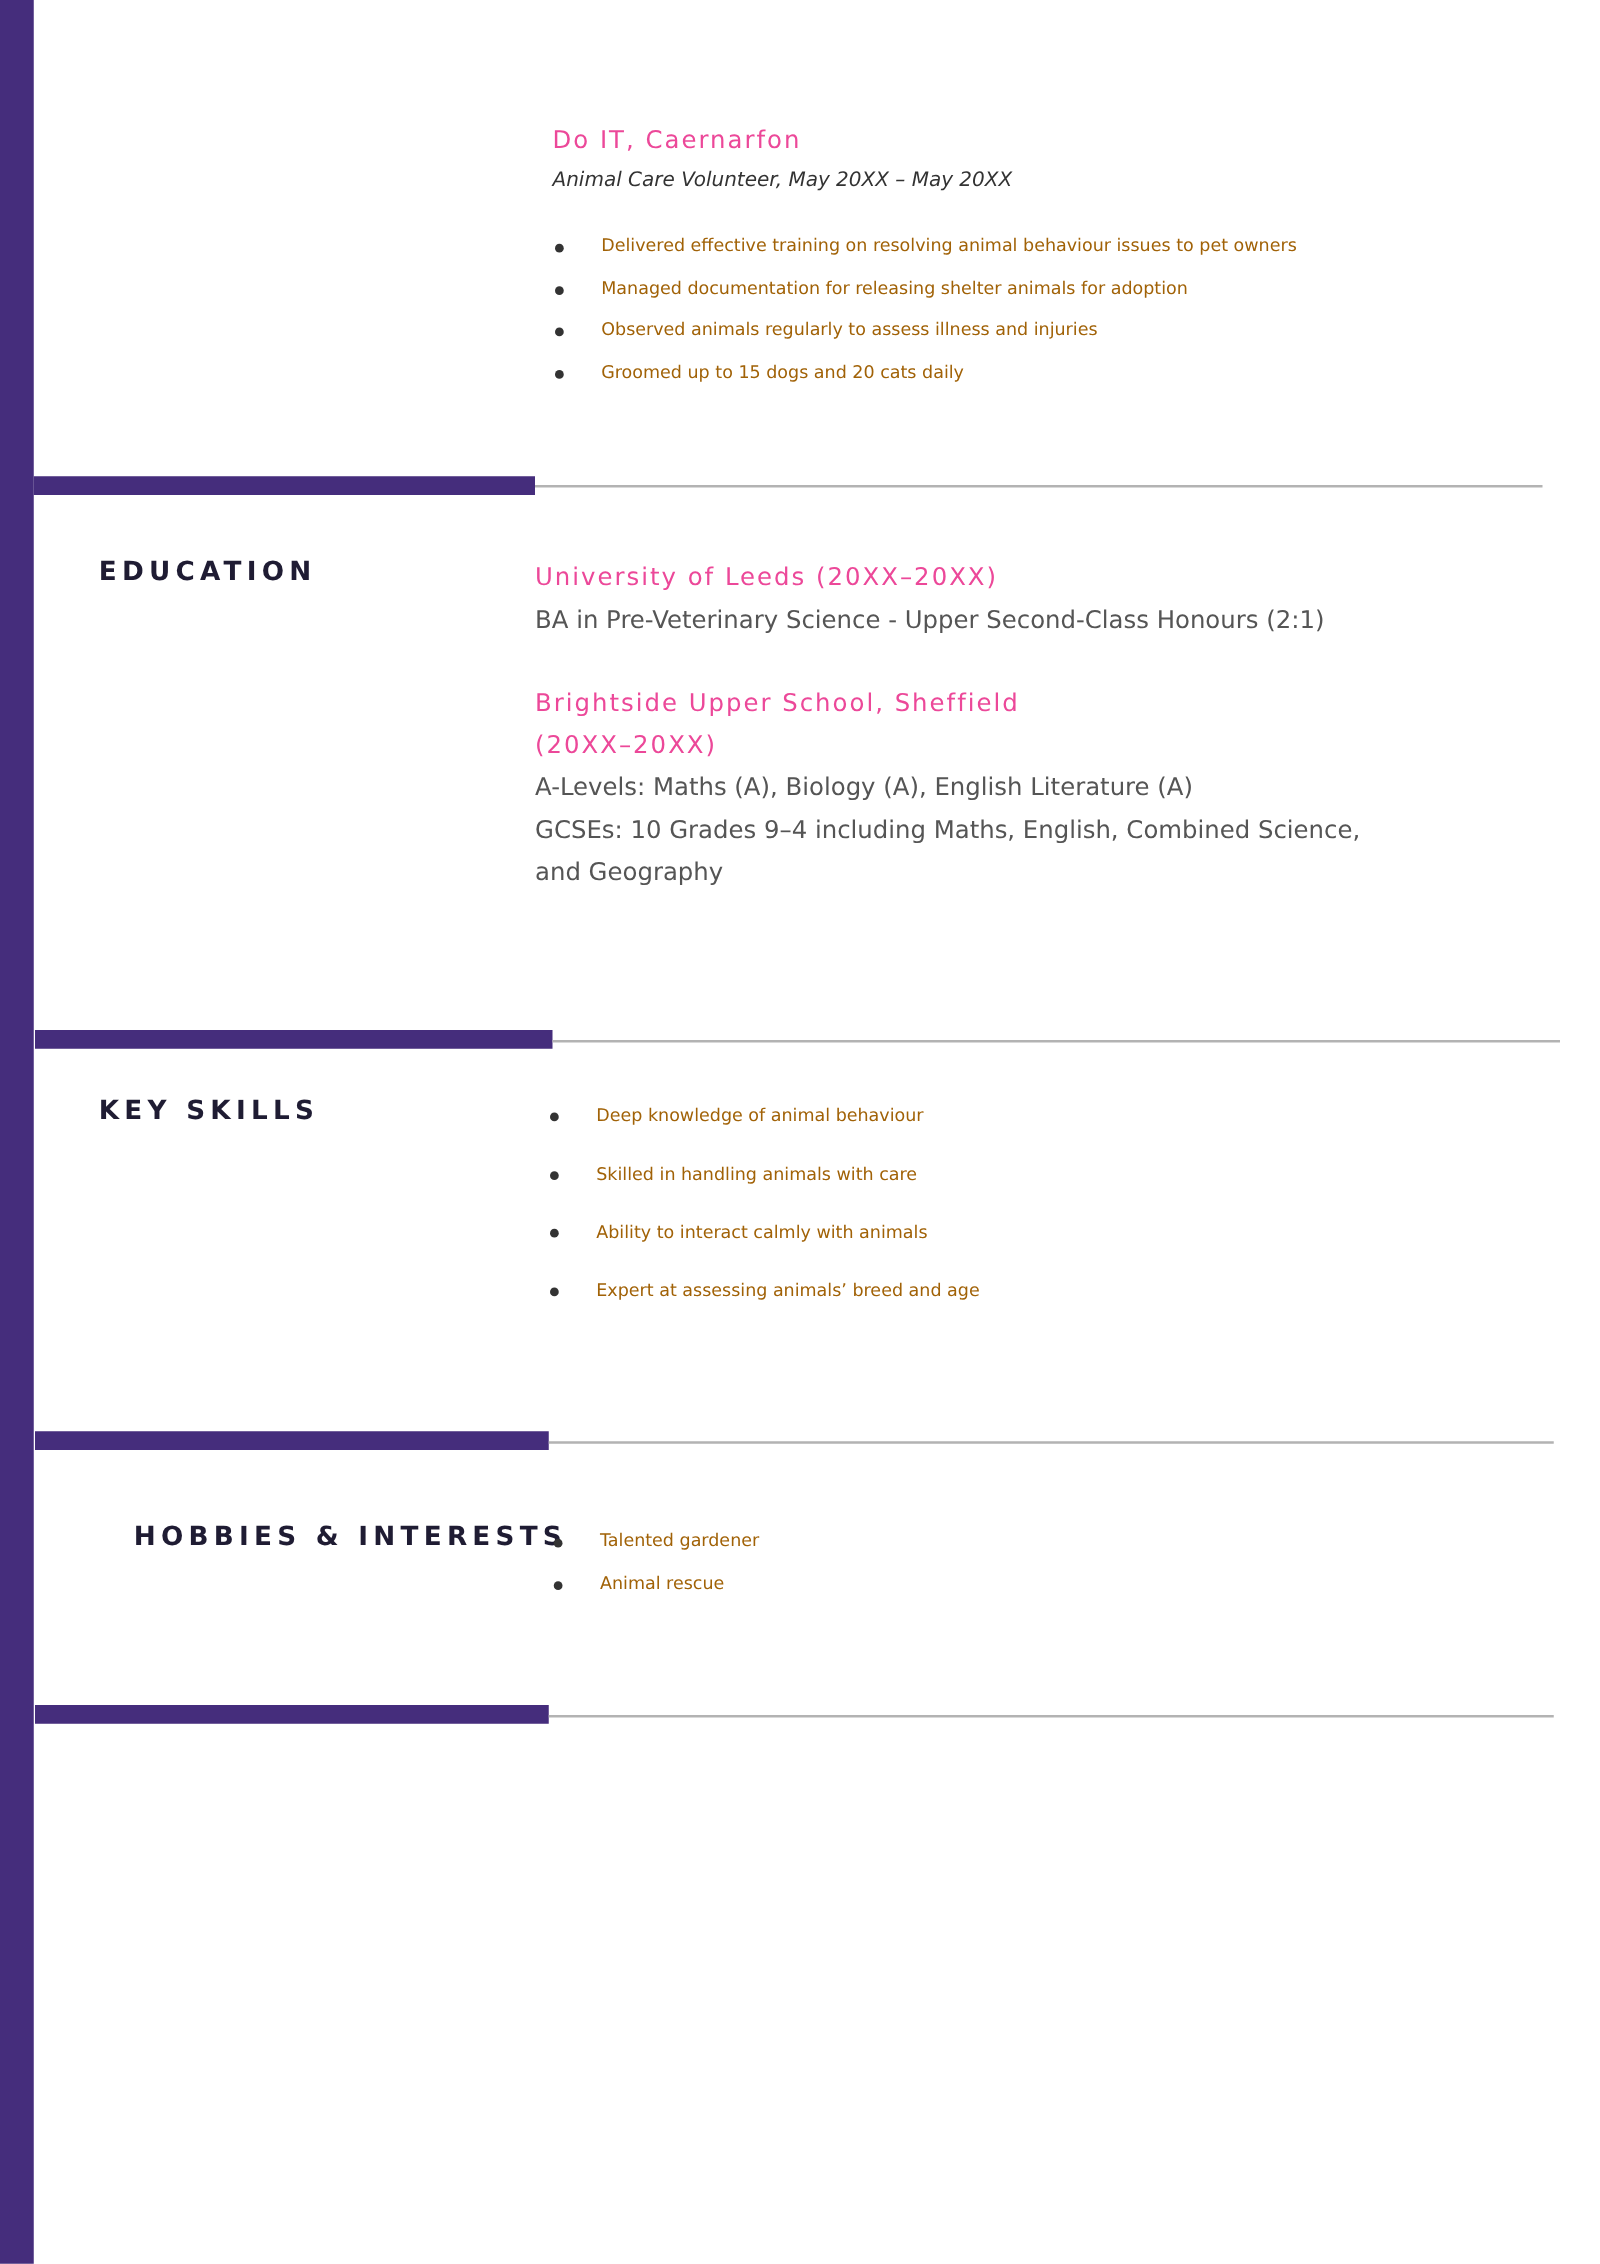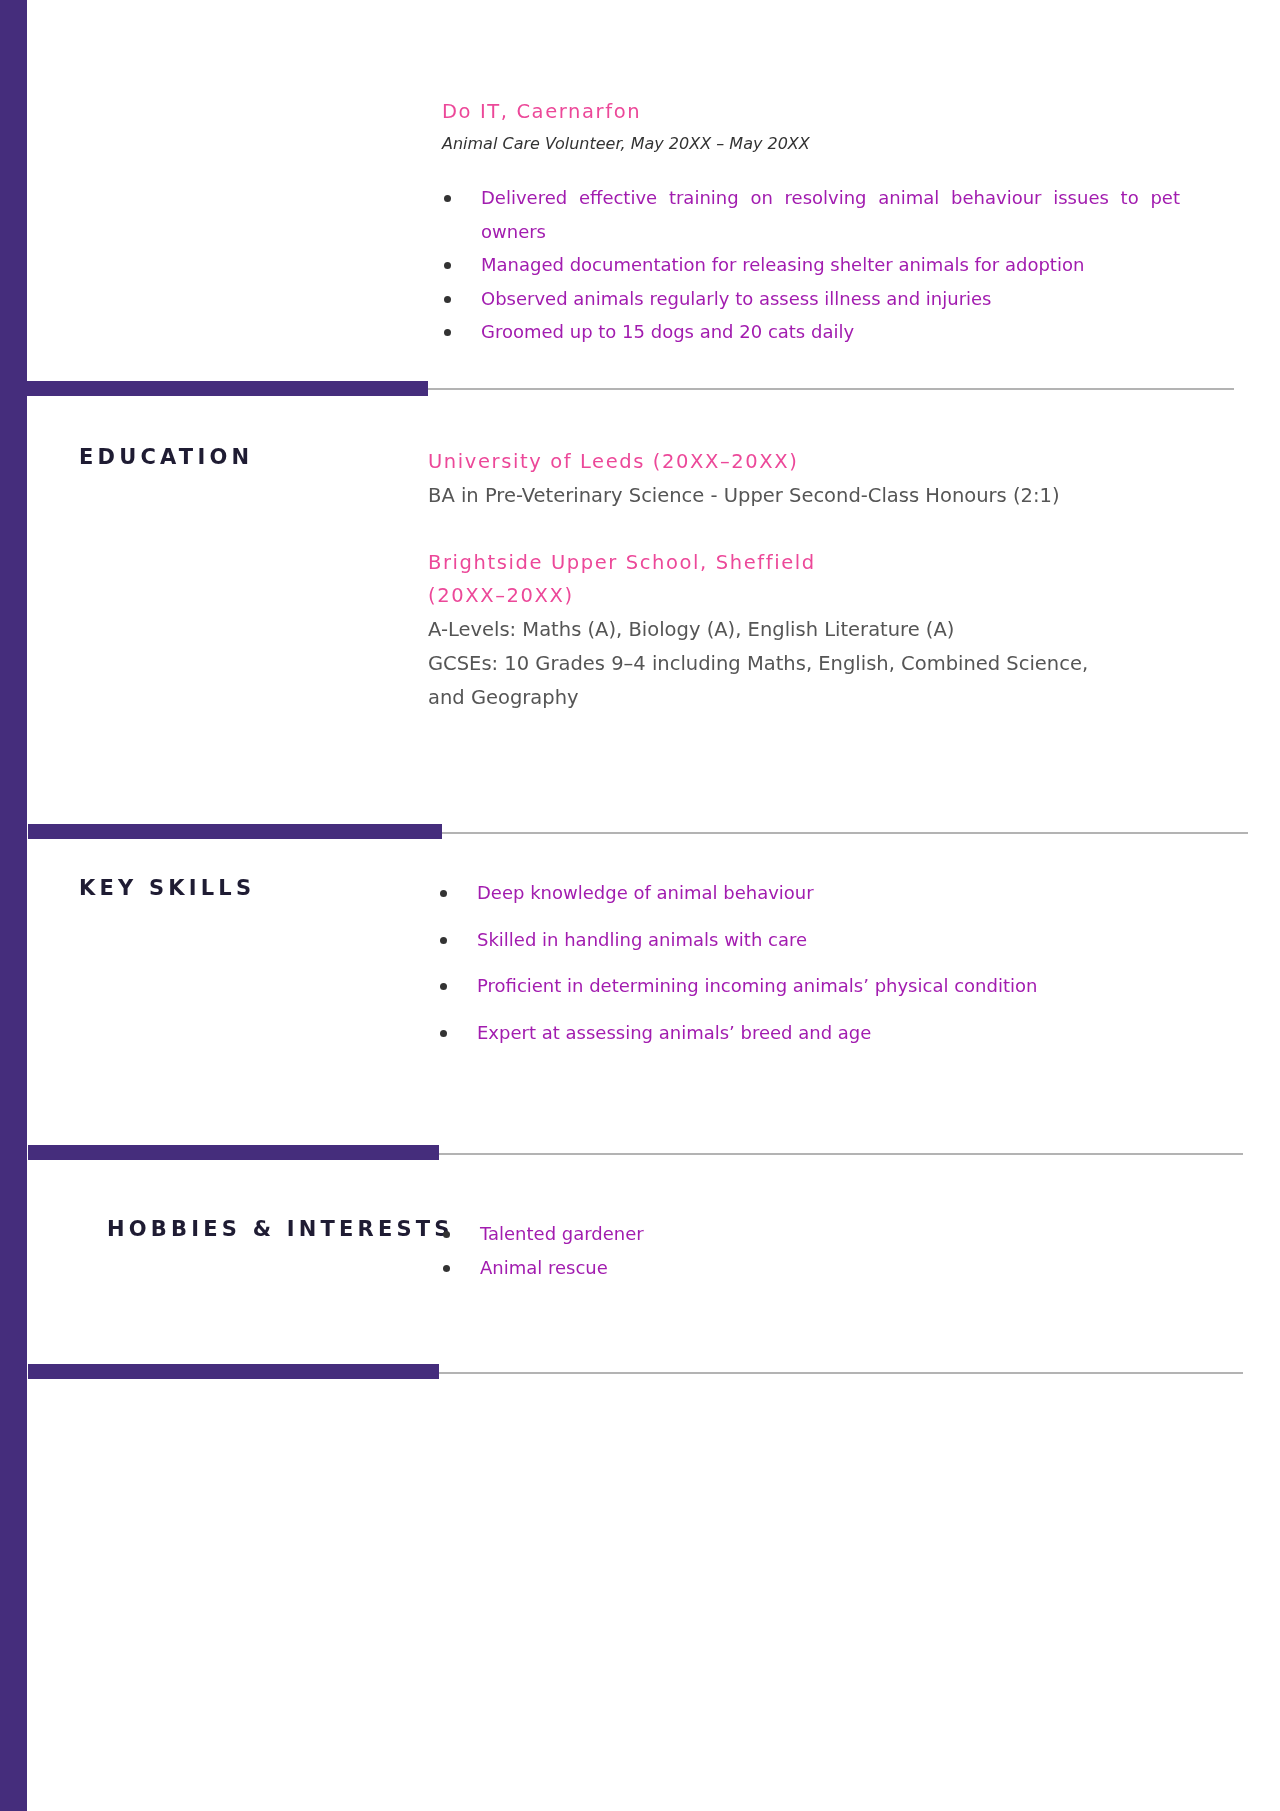--- a/index.html
+++ b/index.html
@@ -34,21 +34,21 @@
     .role {
       position: absolute; font-style: italic; font-size: 16px; color: #333333;
       font-family: "DejaVu Sans", sans-serif; font-weight: 300;
     }
     .detail {
       position: absolute; font-size: 19.5px; color: #555555;
       font-family: "DejaVu Sans", sans-serif; line-height: 34px;
     }
     ul.bullets {
       position: absolute; margin: 0; padding: 0; list-style: none;
-      font-family: "DejaVu Sans", sans-serif; font-size: 18px; color: #a21caf;
+      font-family: "DejaVu Sans", sans-serif; font-size: 14px; color: #a16207;
     }
     ul.bullets li { position: relative; padding-left: 39px; }
     ul.bullets li::before {
       content: ""; position: absolute; left: 2px; width: 7px; height: 7px;
       border-radius: 50%; background: #333333;
     }
     .exp li { line-height: 33.5px; }
     .exp li::before { top: 14px; }
     .skills li { line-height: 26px; margin-bottom: 20.5px; }
     .skills li::before { top: 10px; }
@@ -84,21 +84,21 @@
 
 <div class="divider" style="left:28px; top:824px; width:1220px;">
   <div class="thick" style="width:414px;"></div>
   <div class="thin" style="left:414px; top:8px; width:806px;"></div>
 </div>
 
 <div class="section-title" style="top:876px;">KEY SKILLS</div>
 <ul class="bullets skills" style="left:438px; top:880px; width:760px;">
   <li>Deep knowledge of animal behaviour</li>
   <li>Skilled in handling animals with care</li>
-  <li>Proficient in determining incoming animals’ physical condition</li>
+  <li>Ability to interact calmly with animals</li>
   <li>Expert at assessing animals’ breed and age</li>
 </ul>
 
 <div class="divider" style="left:28px; top:1145px; width:1215px;">
   <div class="thick" style="width:411px;"></div>
   <div class="thin" style="left:411px; top:8px; width:804px;"></div>
 </div>
 
 <div class="section-title" style="top:1217px;margin-left:28px;">HOBBIES &amp; INTERESTS</div>
 <ul class="bullets hobbies" style="left:441px; top:1217px; width:760px;">

